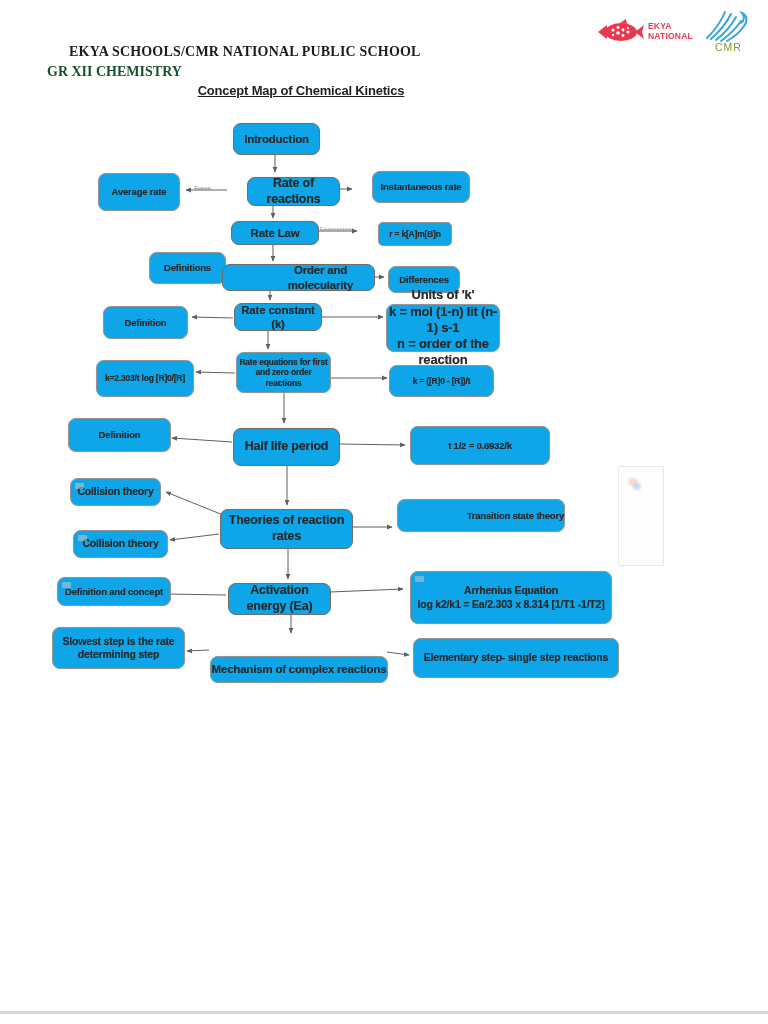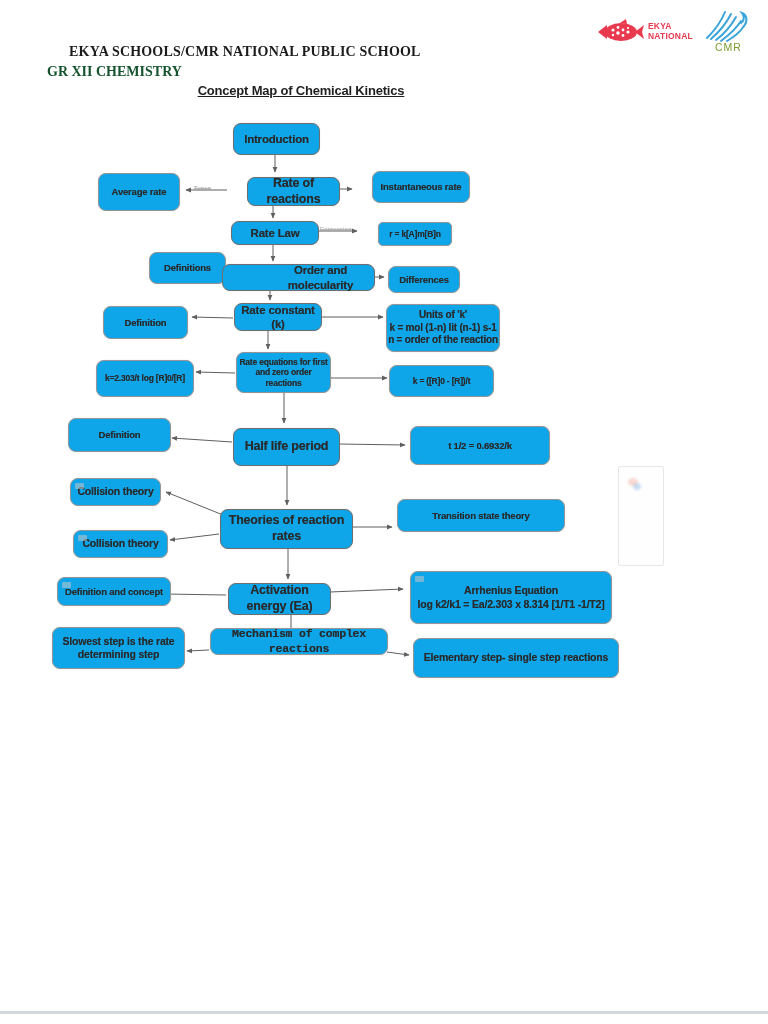--- a/index.html
+++ b/index.html
@@ -26,21 +26,21 @@
         color:#2a2a2a;font-weight:bold;text-align:center;
         box-shadow:0 0 1px rgba(120,120,120,0.35);}
   .node .txt{white-space:pre-line;text-shadow:0 0 0.5px rgba(40,40,40,0.55);
              letter-spacing:-0.2px;line-height:1.25;}
   .heavy{border:1.5px solid #6e6e6e;}
   .n-xl .txt{font-size:12.5px;}
   .n-lg .txt{font-size:11.5px;}
   .n-md .txt{font-size:10.5px;}
   .n-sm .txt{font-size:9.5px;}
   .n-xs .txt{font-size:8.5px;}
-  .n-xxs .txt{font-size:10px;}
+  .n-xxs .txt{font-size:13px;}
   .mark{position:absolute;left:4px;top:4px;width:9px;height:6px;background:#c9c9c9;
         opacity:0.55;border-radius:1px;filter:blur(0.6px);}
   
   .edge-label{position:absolute;font-size:6px;color:#9a9a9a;letter-spacing:0.2px;
               text-decoration:line-through;text-decoration-color:#b5b5b5;}
   
   .edges{position:absolute;left:0;top:0;pointer-events:none;}
   
   .ghost-box{position:absolute;left:618px;top:466px;width:44px;height:98px;
              border:1px solid #e7e7e7;border-radius:2px;background:#fefefe;}
@@ -190,21 +190,21 @@
   <div class="node n-sm" style="left:410px;top:426px;width:138px;height:37px;">
       <span class="txt">t 1/2 = 0.6932/k</span>
     </div>
   <div class="node n-md" style="left:70px;top:478px;width:89px;height:26px;">
       <span class="mark"></span>
       <span class="txt">Collision theory</span>
     </div>
   <div class="node heavy n-xl" style="left:220px;top:509px;width:131px;height:38px;">
       <span class="txt">Theories of reaction rates</span>
     </div>
-  <div class="node n-sm" style="left:397px;top:499px;width:166px;height:31px;">
+  <div class="node n-sm" style="left:397px;top:499px;width:166px;height:31px;justify-content:flex-end;">
       <span class="txt">Transition state theory</span>
     </div>
   <div class="node n-md" style="left:73px;top:530px;width:93px;height:26px;">
       <span class="mark"></span>
       <span class="txt">Collision theory</span>
     </div>
   <div class="node n-sm" style="left:57px;top:577px;width:112px;height:27px;">
       <span class="mark"></span>
       <span class="txt">Definition and concept</span>
     </div>
@@ -213,21 +213,21 @@
     </div>
   <div class="node n-md" style="left:410px;top:571px;width:200px;height:51px;">
       <span class="mark"></span>
       <span class="txt">Arrhenius Equation
 log k2/k1 = Ea/2.303 x 8.314 [1/T1 -1/T2]</span>
     </div>
   <div class="node n-md" style="left:52px;top:627px;width:131px;height:40px;">
       <span class="txt">Slowest step is the rate
 determining step</span>
     </div>
-  <div class="node n-lg" style="left:210px;top:628px;width:176px;height:25px;font-family:Liberation Mono, monospace;">
+  <div class="node n-lg" style="left:210px;top:656px;width:176px;height:25px;">
       <span class="txt">Mechanism of complex reactions</span>
     </div>
   <div class="node n-md" style="left:413px;top:638px;width:204px;height:38px;">
       <span class="txt">Elementary step- single step reactions</span>
     </div>
 
   <div class="ghost-box">
     <div class="ghost-dot-a"></div>
     <div class="ghost-dot-b"></div>
   </div>

